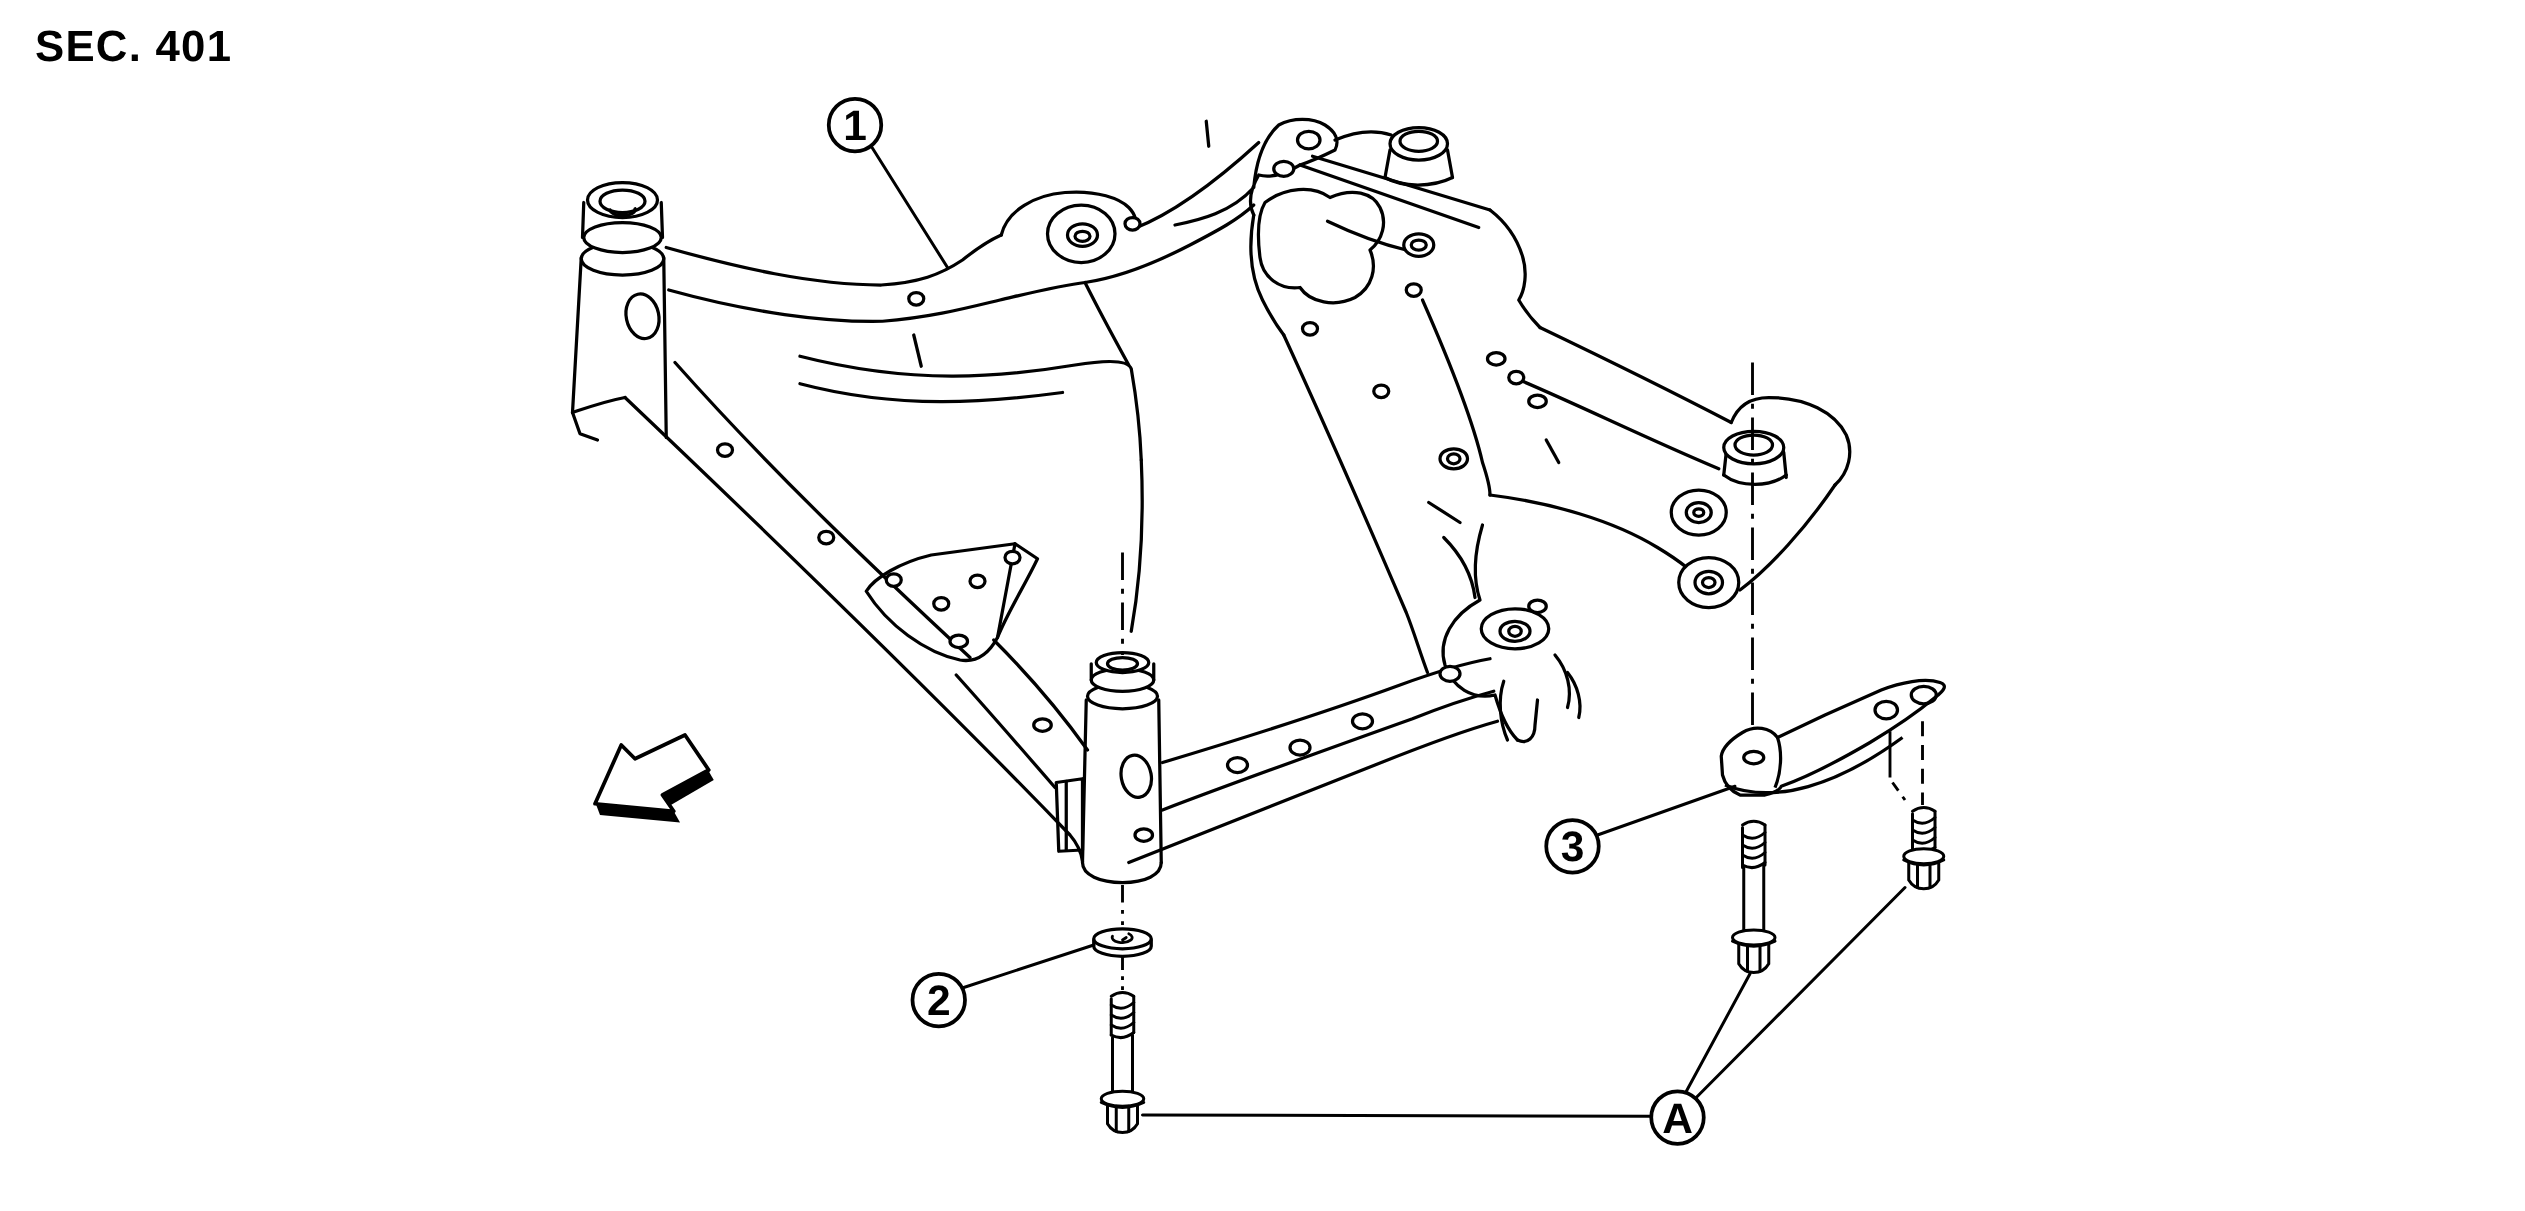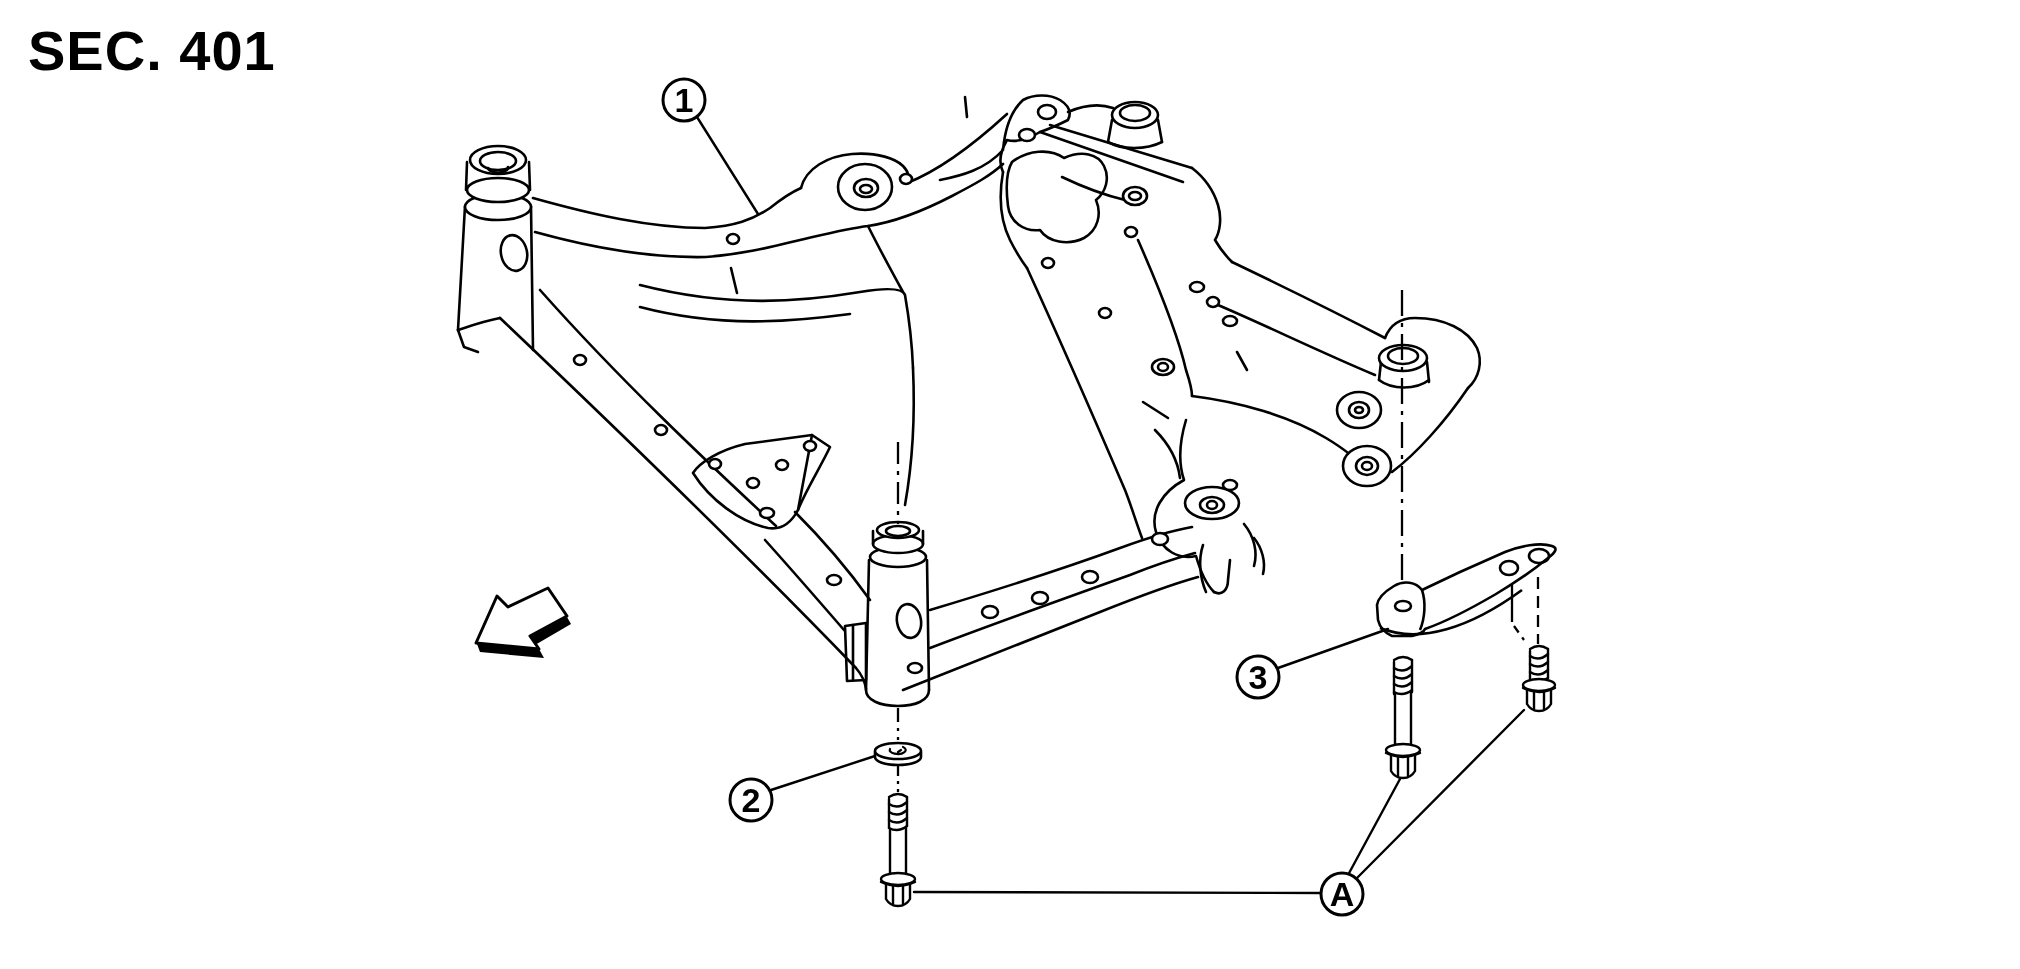--- a/index.html
+++ b/index.html
@@ -5,21 +5,21 @@
   html,body{margin:0;padding:0;background:#ffffff;}
   .stage{
     position:relative;
     width:2020px;height:969px;
     background:#ffffff;
     font-family:"Liberation Sans", sans-serif;
     overflow:hidden;
   }
   .section-label{
     position:absolute;left:28px;top:18px;
-    font-size:56px;font-weight:700;color:#000;
+    font-size:35px;font-weight:700;color:#000;
     letter-spacing:1px;
     font-family:"Liberation Sans", sans-serif;
   }
   svg{position:absolute;left:0;top:0;}
   svg text{
     font-family:"Liberation Sans", sans-serif;
     font-weight:700;
     fill:#000;
   }
   .callout-text{font-size:34px;}

